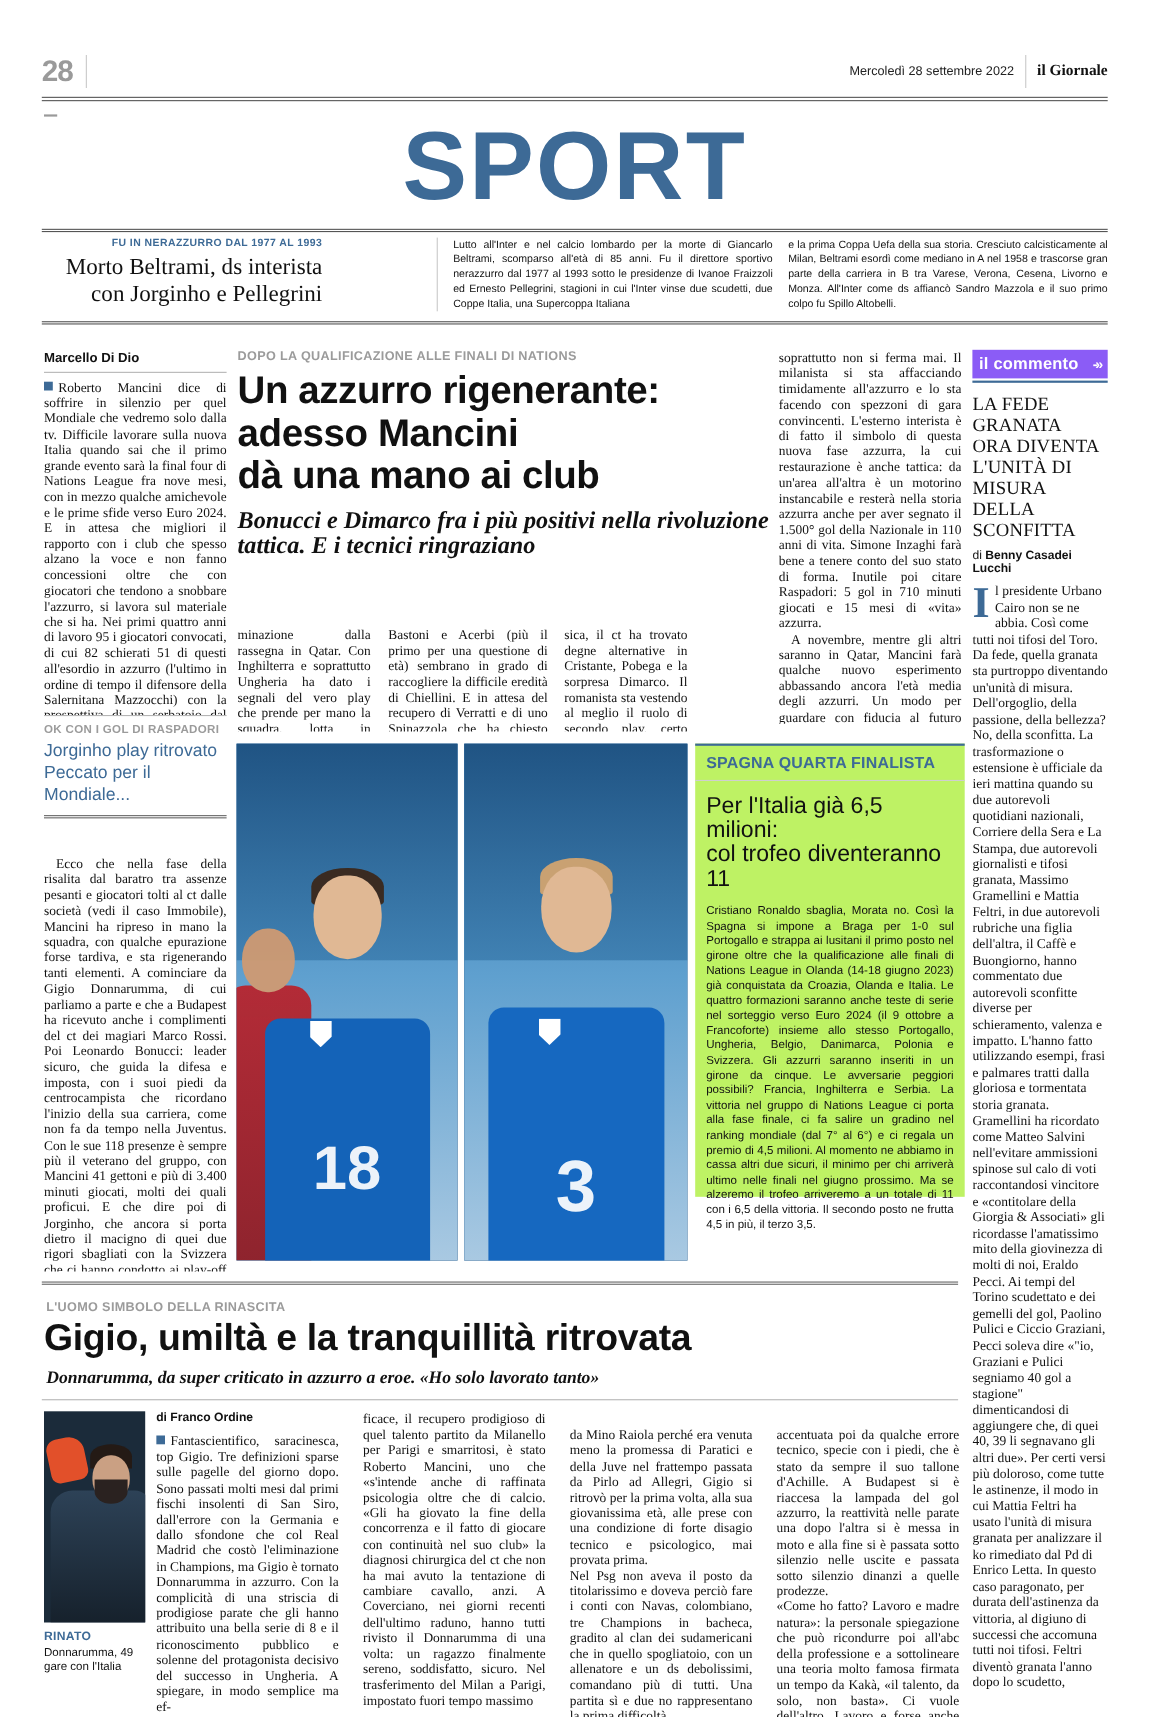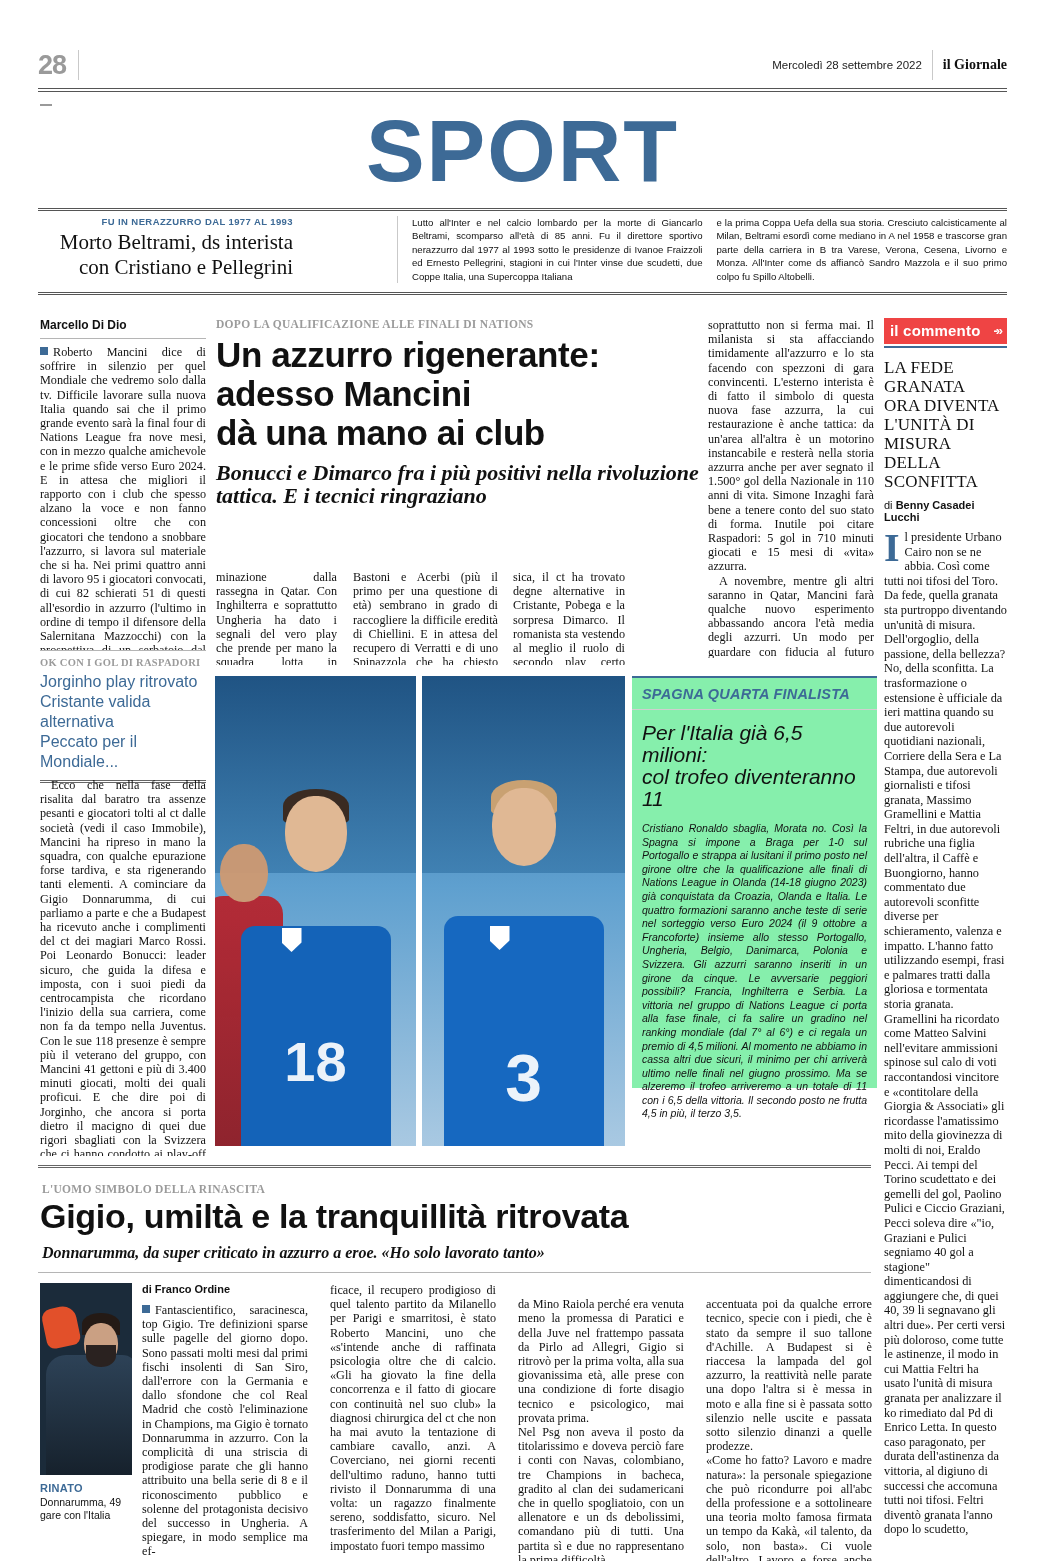--- a/index.html
+++ b/index.html
@@ -94,21 +94,21 @@
     font-family:"Liberation Sans", sans-serif;
     font-size:9.6px; line-height:13.4px; color:#111; text-align:justify;
     border-left:1px solid #c9c9c9; padding-left:14px;
   }
   .bt-text p { margin:0; flex:1; }
 
   
   .col { position:absolute; }
 
   .kicker-gray {
-    font-family:Liberation Serif, serif; font-weight:bold;
+    font-family:Liberation Sans, sans-serif; font-weight:bold;
     font-size:11.5px; letter-spacing:.3px; color:#9b9b9b; text-transform:uppercase;
   }
   .byline {
     font-family:"Liberation Sans", sans-serif; font-weight:bold;
     font-size:12px; color:#111;
   }
   .hr-thin { border-top:1px solid #b5b5b5; margin:6px 0 6px 0; }
   .hr-dbl { border-top:1.4px solid #666; border-bottom:1.4px solid #666; height:3px; }
 
   .body-serif {
@@ -186,21 +186,21 @@
     opacity:.95;
   }
   .photo-left-figure .h2 {
     position:absolute; left:50%; transform:translateX(-50%); top:-52px;
     width:48px; height:58px; border-radius:48%; background:#cf9a72;
   }
 
   
   .spagna {
     position:absolute; left:632px; top:676px; width:245px; height:412px;
-    background:#86efac; border-top:2px solid #3d6a96;font-style:italic;
+    background:#bef264; border-top:2px solid #3d6a96;
   }
   .spagna-head {
     font-family:"Liberation Sans", sans-serif; font-weight:bold;
     font-size:14.5px; color:#3d6a96; padding:8px 10px 7px 10px;
     border-bottom:1px solid #cfcfcf; letter-spacing:.2px;
   }
   .spagna-title {
     font-family:"Liberation Sans", sans-serif;
     font-size:21px; line-height:22px; color:#111; padding:12px 10px 0 10px;
   }
@@ -218,21 +218,21 @@
   .caption-text {
     font-family:"Liberation Sans", sans-serif;
     font-size:10.5px; line-height:13.4px; color:#111;
   }
 
   
   .commento {
     position:absolute; left:884px; top:318px; width:123px;
   }
   .commento-tab {
-    background:#ef4444; color:#fff;
+    background:#8b5cf6; color:#fff;
     font-family:"Liberation Sans", sans-serif; font-weight:bold;
     font-size:15px; padding:4px 6px 5px 6px; letter-spacing:.2px;
     display:flex; align-items:center; justify-content:space-between;
   }
   .arrowdots { letter-spacing:-2px; font-size:13px; }
   .commento-rule { border-bottom:2px solid #3d6a96; margin-top:2px; }
   .commento-title {
     font-family:"Liberation Serif", serif;
     font-size:17px; line-height:19px; color:#111;
     font-variant: small-caps; text-transform: uppercase;
@@ -310,21 +310,21 @@
   <div class="rule-double" style="top:88px;"></div>
   <div class="tiny-dash"></div>
 
   <div class="sport-title">SPORT</div>
 
   <div class="rule-double" style="top:208px; height:3px; border-top-width:1.2px; border-bottom-width:1.2px;"></div>
   <div class="beltrami">
     <div class="bt-left">
       <div class="bt-kicker">FU IN NERAZZURRO DAL 1977 AL 1993</div>
       <div class="bt-head">Morto Beltrami, ds interista</div>
-      <div class="bt-head">con Cristiano e Pellegrini</div>
+      <div class="bt-head">con Jorginho e Pellegrini</div>
     </div>
     <div class="bt-photo">
       <div class="body"></div>
       <div class="hair"></div>
       <div class="face"></div>
     </div>
     <div class="bt-text">
       <p>Lutto all'Inter e nel calcio lombardo per la morte di Giancarlo Beltrami, scomparso all'età di 85 anni. Fu il direttore sportivo nerazzurro dal 1977 al 1993 sotto le presidenze di Ivanoe Fraizzoli ed Ernesto Pellegrini, stagioni in cui l'Inter vinse due scudetti, due Coppe Italia, una Supercoppa Italiana</p>
       <p>e la prima Coppa Uefa della sua storia. Cresciuto calcisticamente al Milan, Beltrami esordì come mediano in A nel 1958 e trascorse gran parte della carriera in B tra Varese, Verona, Cesena, Livorno e Monza. All'Inter come ds affiancò Sandro Mazzola e il suo primo colpo fu Spillo Altobelli.</p>
     </div>
@@ -335,21 +335,20 @@
     <div class="byline">Marcello Di Dio</div>
     <div class="hr-thin"></div>
     <div class="body-serif" style="height:305px; overflow:hidden;">
       <p class="first"><span class="sq"></span><span>Roberto Mancini dice di soffrire in silenzio per quel Mondiale che vedremo solo dalla tv. Difficile lavorare sulla nuova Italia quando sai che il primo grande evento sarà la final four di Nations League fra nove mesi, con in mezzo qualche amichevole e le prime sfide verso Euro 2024. E in attesa che migliori il rapporto con i club che spesso alzano la voce e non fanno concessioni oltre che con giocatori che tendono a snobbare l'azzurro, si lavora sul materiale che si ha. Nei primi quattro anni di lavoro 95 i giocatori convocati, di cui 82 schierati 51 di questi all'esordio in azzurro (l'ultimo in ordine di tempo il difensore della Salernitana Mazzocchi) con la prospettiva di un serbatoio dal quale attingere sempre meno pieno.</span></p>
     </div>
   </div>
   <div class="col" style="left:40px; top:650px; width:166px;">
     <div class="hr-thin" style="margin-top:0;"></div>
     <div class="kicker-gray" style="font-size:10.5px;">OK CON I GOL DI RASPADORI</div>
     <div class="subhead-blue" style="margin-top:4px;">Jorginho play ritrovato</div>
-    <div class="subhead-blue">Cristante valida alternativa</div>
     <div class="subhead-blue">Peccato per il Mondiale...</div>
     <div class="hr-dbl" style="margin-top:8px;"></div>
   </div>
   <div class="col" style="left:40px; top:778px; width:166px;">
     <div class="body-serif" style="height:378px; overflow:hidden;">
       <p>Ecco che nella fase della risalita dal baratro tra assenze pesanti e giocatori tolti al ct dalle società (vedi il caso Immobile), Mancini ha ripreso in mano la squadra, con qualche epurazione forse tardiva, e sta rigenerando tanti elementi. A cominciare da Gigio Donnarumma, di cui parliamo a parte e che a Budapest ha ricevuto anche i complimenti del ct dei magiari Marco Rossi. Poi Leonardo Bonucci: leader sicuro, che guida la difesa e imposta, con i suoi piedi da centrocampista che ricordano l'inizio della sua carriera, come non fa da tempo nella Juventus. Con le sue 118 presenze è sempre più il veterano del gruppo, con Mancini 41 gettoni e più di 3.400 minuti giocati, molti dei quali proficui. E che dire poi di Jorginho, che ancora si porta dietro il macigno di quei due rigori sbagliati con la Svizzera che ci hanno condotto ai play-off e quindi all'eli-</p>
     </div>
   </div>
 
   <div class="col" style="left:216px; top:318px; width:490px;">

